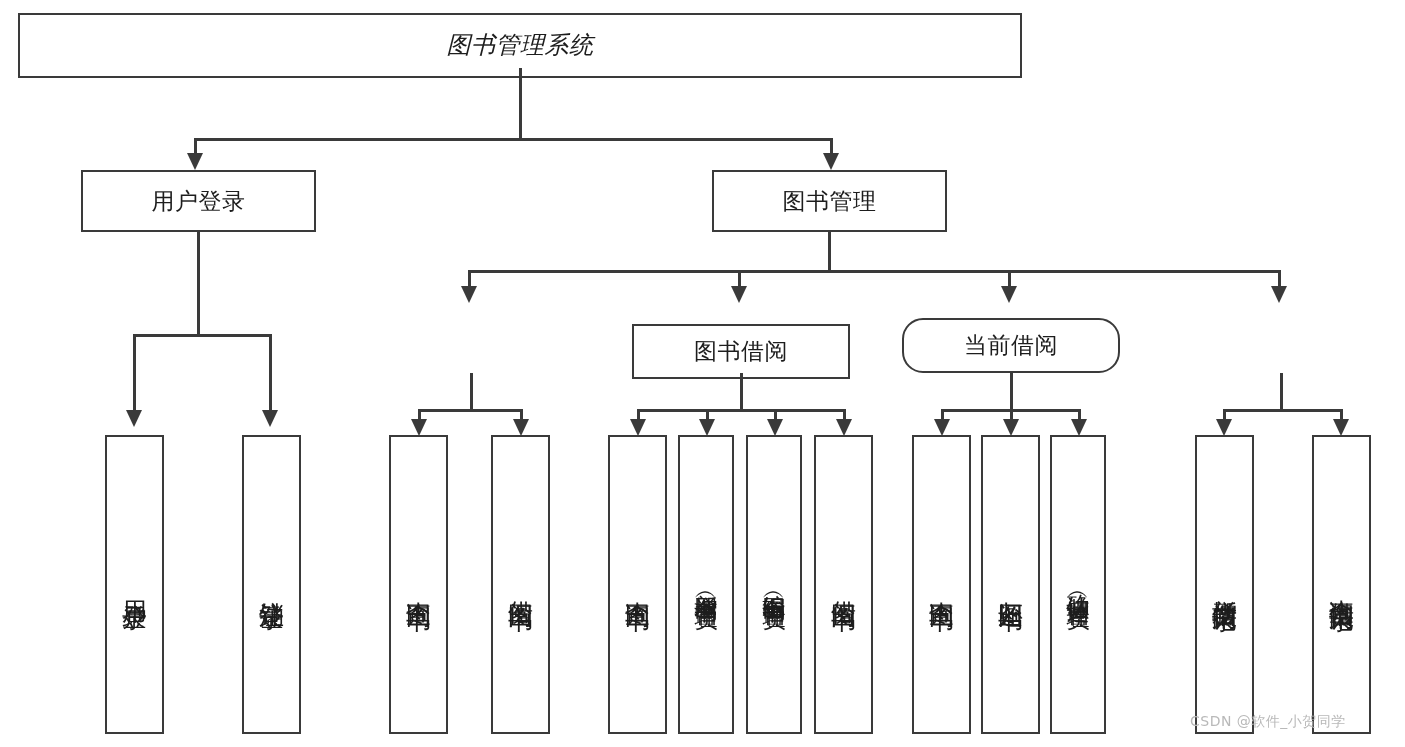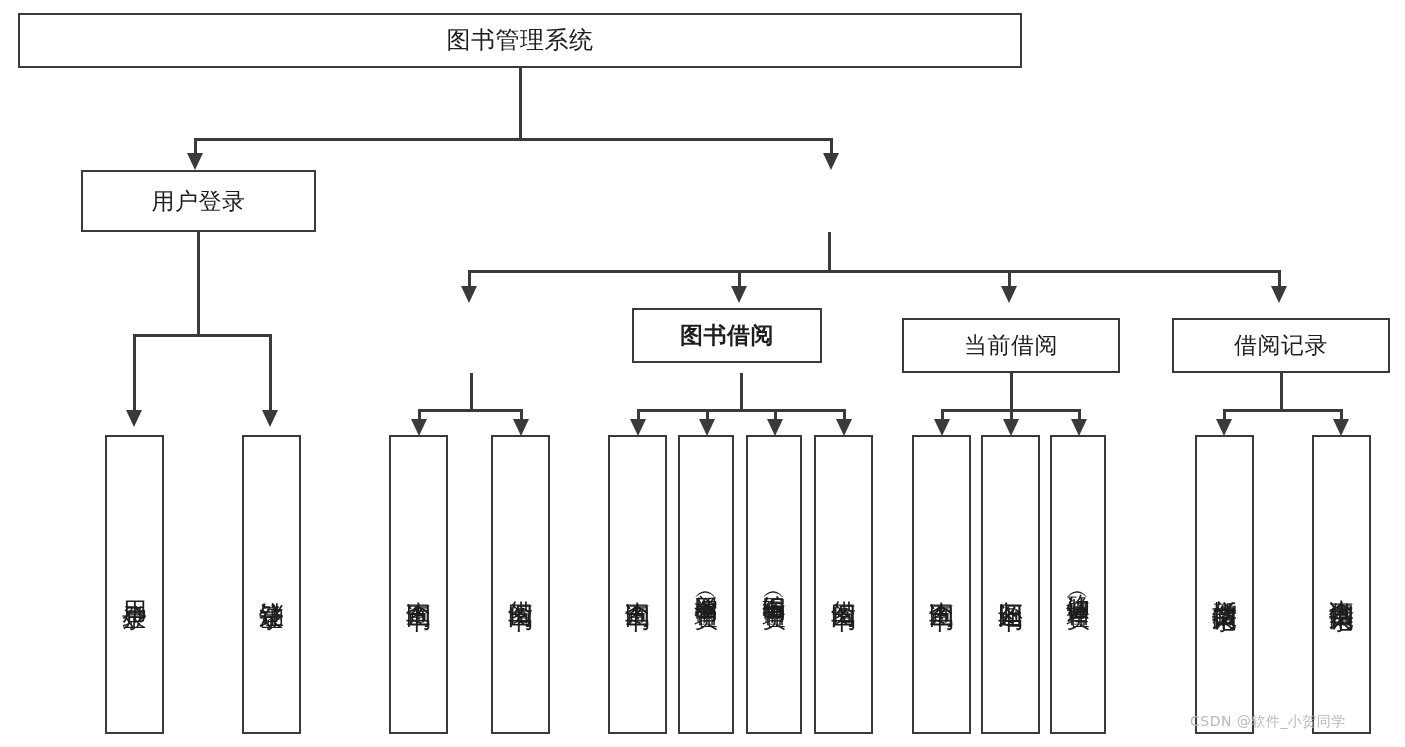--- a/index.html
+++ b/index.html
@@ -74,65 +74,65 @@
     letter-spacing:0.5px;
     white-space:nowrap;
     pointer-events:none;
   }
 </style>
 </head>
 <body>
 
 <div id="stage">
 
-  <div class="node h-node root" style="left:18px; top:13px; width:1004px; height:55px;">
+  <div class="node h-node root" style="left:18px; top:13px; width:1004px; height:65px;font-style:italic;">
     <span class="lbl">图书管理系统</span>
   </div>
 
   <div class="ln v" style="left:519px; top:68px; height:72px;"></div>
 
   <div class="ln h" style="left:194px; top:138px; width:638px;"></div>
 
   <div class="ln v" style="left:194px; top:138px; height:20px;"></div>
   <div class="arrow" style="left:187px; top:153px;"></div>
   <div class="ln v" style="left:830px; top:138px; height:20px;"></div>
   <div class="arrow" style="left:823px; top:153px;"></div>
 
   <div class="node h-node" style="left:81px; top:170px; width:235px; height:62px;">
     <span class="lbl">用户登录</span>
   </div>
 
+  <div class="node h-node" style="left:712px; top:170px; width:235px; height:62px;">
+    <span class="lbl">图书管理</span>
+  </div>
 
   <div class="ln v" style="left:197px; top:232px; height:104px;"></div>
   <div class="ln h" style="left:133px; top:334px; width:138px;"></div>
   <div class="ln v" style="left:133px; top:334px; height:80px;"></div>
   <div class="arrow" style="left:126px; top:410px;"></div>
   <div class="ln v" style="left:269px; top:334px; height:80px;"></div>
   <div class="arrow" style="left:262px; top:410px;"></div>
 
   <div class="ln v" style="left:828px; top:232px; height:40px;"></div>
   <div class="ln h" style="left:468px; top:270px; width:812px;"></div>
 
   <div class="ln v" style="left:468px; top:270px; height:18px;"></div>
   <div class="arrow" style="left:461px; top:286px;"></div>
   <div class="ln v" style="left:738px; top:270px; height:18px;"></div>
   <div class="arrow" style="left:731px; top:286px;"></div>
   <div class="ln v" style="left:1008px; top:270px; height:18px;"></div>
   <div class="arrow" style="left:1001px; top:286px;"></div>
   <div class="ln v" style="left:1278px; top:270px; height:18px;"></div>
   <div class="arrow" style="left:1271px; top:286px;"></div>
 
-  <div class="node h-node" style="left:632px; top:308px; width:190px; height:55px;font-weight:bold;">
+  <div class="node h-node" style="left:632px; top:324px; width:218px; height:55px;">
     <span class="lbl">图书借阅</span>
   </div>
-  <div class="node h-node" style="left:902px; top:318px; width:218px; height:55px;">
+  <div class="node h-node" style="left:902px; top:318px; width:218px; height:55px;border-radius:21px;">
     <span class="lbl">当前借阅</span>
-  </div>
-  <div class="node h-node" style="left:1172px; top:318px; width:218px; height:55px;">
-    <span class="lbl">借阅记录</span>
   </div>
 
   <div class="ln v" style="left:470px; top:373px; height:38px;"></div>
   <div class="ln h" style="left:418px; top:409px; width:104px;"></div>
   <div class="ln v" style="left:418px; top:409px; height:12px;"></div>
   <div class="arrow" style="left:411px; top:419px;"></div>
   <div class="ln v" style="left:520px; top:409px; height:12px;"></div>
   <div class="arrow" style="left:513px; top:419px;"></div>
 
   <div class="ln v" style="left:740px; top:373px; height:38px;"></div>

